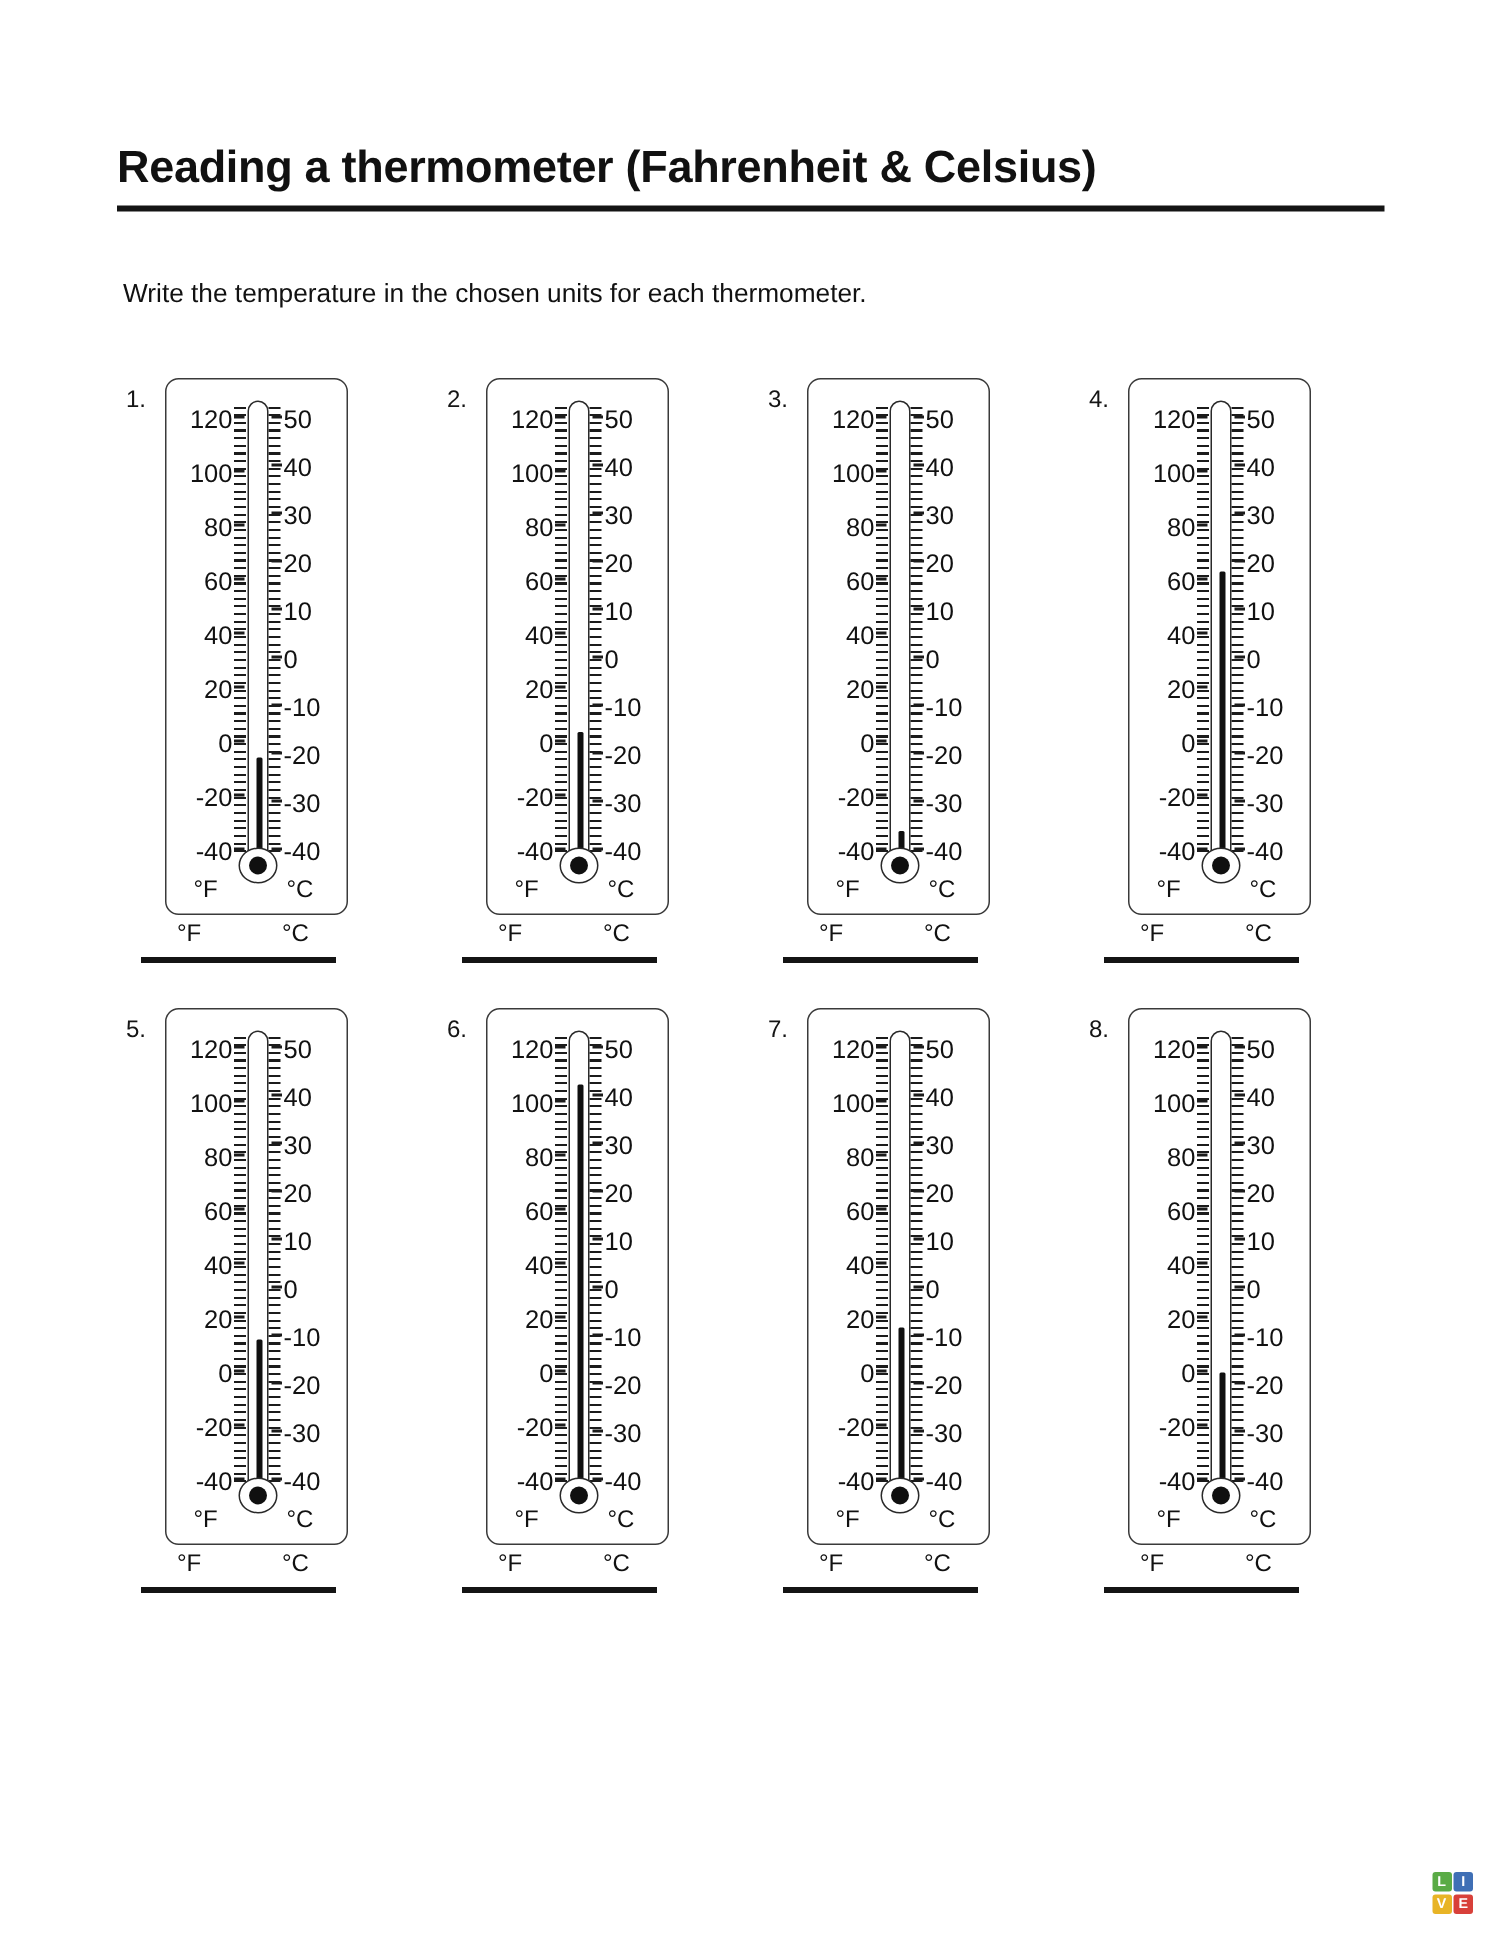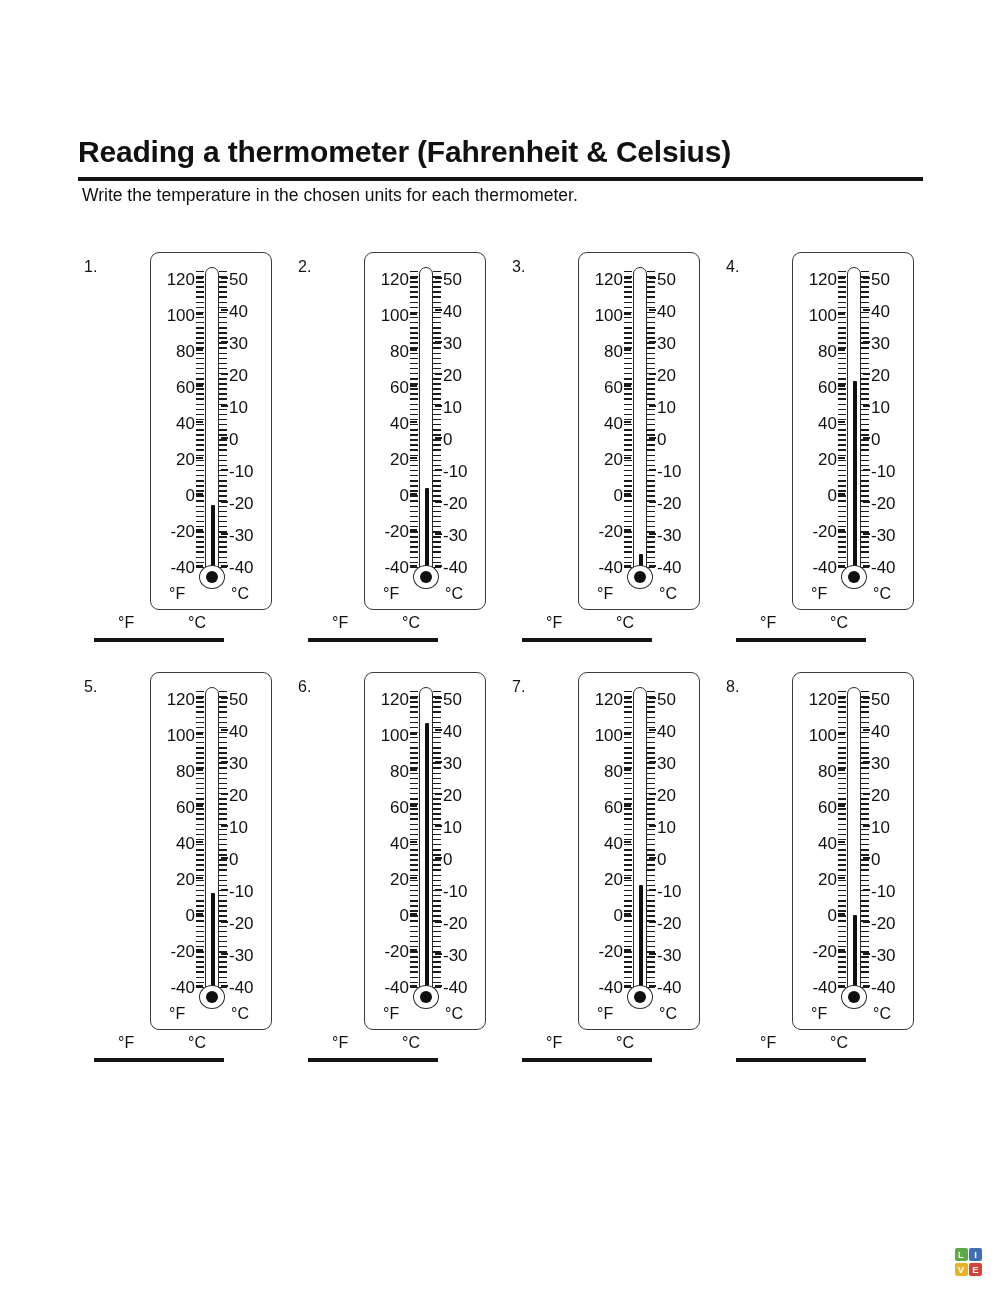--- a/index.html
+++ b/index.html
@@ -23,21 +23,20 @@
     top: 95px;
     width: 845px;
   }
   #page-title {
     font-size: 30px;
     font-weight: bold;
     letter-spacing: -0.2px;
     line-height: 1.1;
     color: #111111;
     white-space: nowrap;
-    margin-top: 40px;
   }
   #title-rule {
     margin-top: 9px;
     height: 4px;
     background: #141414;
     width: 100%;
   }
   #instruction-text {
     position: absolute;
     left: 82px;
@@ -80,21 +79,20 @@
   .thermometer {
     position: absolute;
     left: 26px;
     top: 0px;
     width: 122px;
     height: 358px;
     border: 1.6px solid #3a3a3a;
     border-radius: 9px;
     box-sizing: border-box;
     background: #ffffff;
-    margin-left: 40px;
   }
 
   .therm-inner {
     position: absolute;
     left: 0; top: 0; right: 0; bottom: 0;
   }
 
   
   .scale-col {
     position: absolute;

